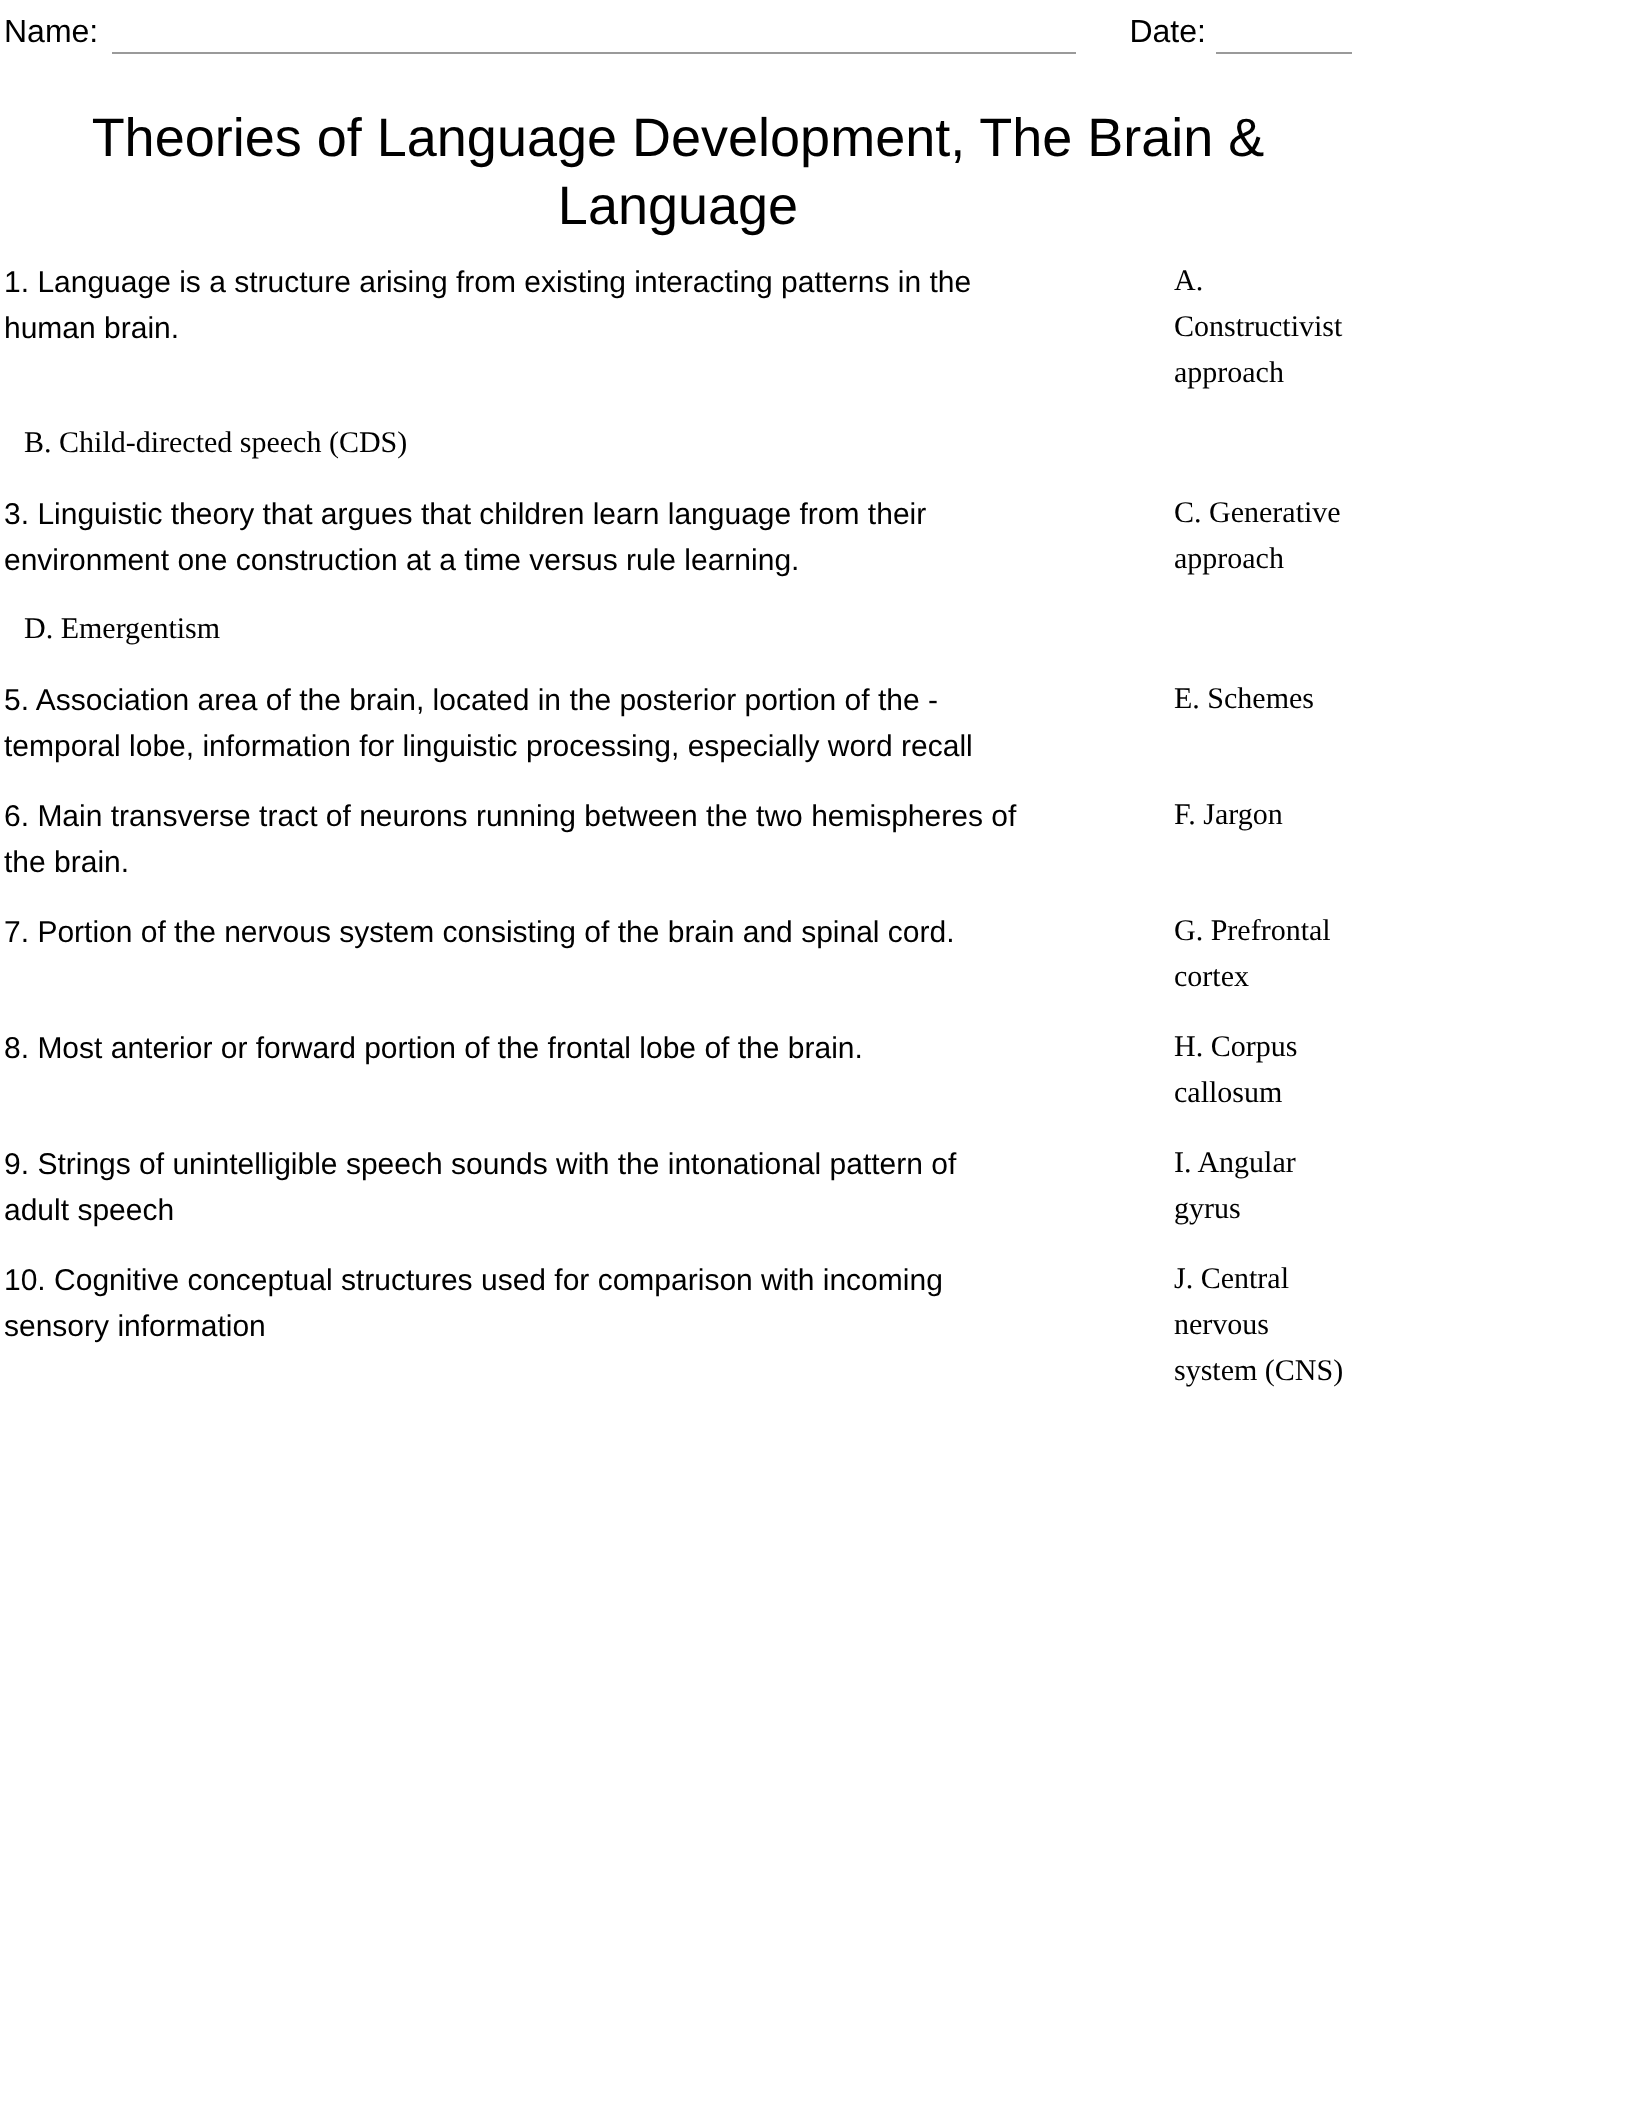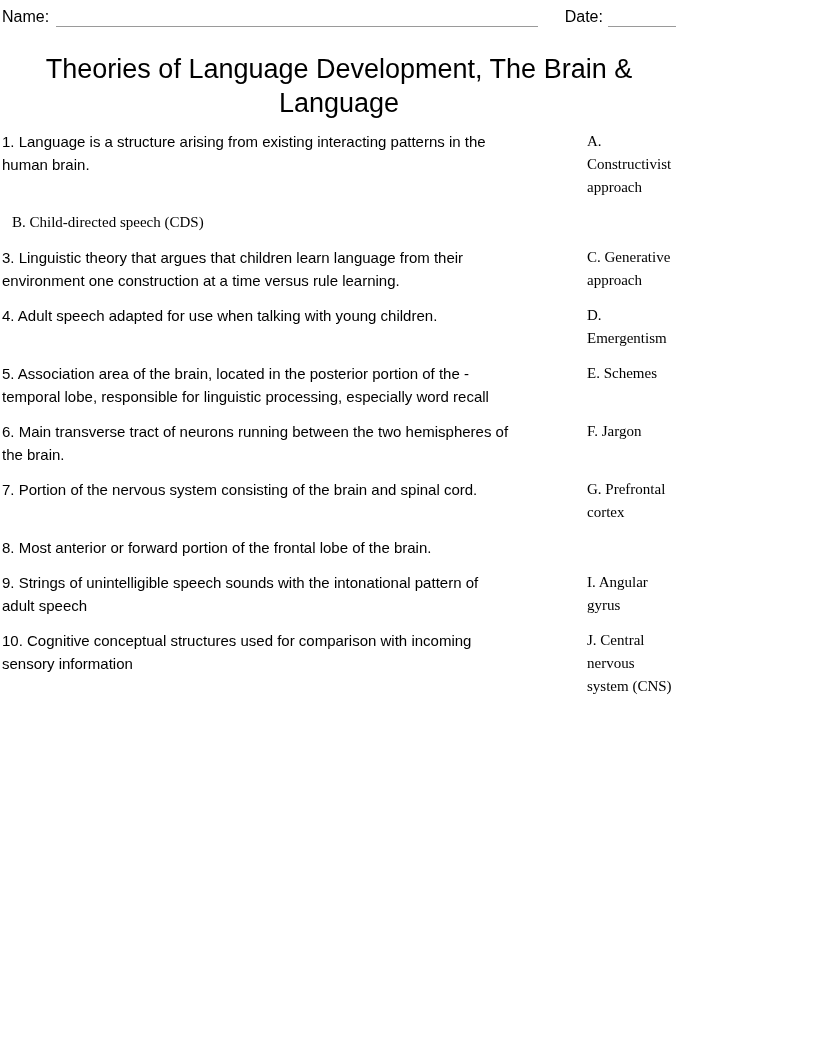--- a/index.html
+++ b/index.html
@@ -124,35 +124,31 @@
         <span class="pre">Linguistic theory that argues that children learn language from their
 environment one construction at a time versus rule learning.</span>
       </div>
       <div class="a-cell">
         <span>C.</span>
         <span>Generative approach</span>
       </div>
     </div>
 
     <div class="match-row">
-      <div class="q-cell">
-        <span>4.</span>
-        <span class="pre">Adult speech adapted for use when talking with young children.</span>
-      </div>
       <div class="a-cell">
         <span>D.</span>
         <span>Emergentism</span>
       </div>
     </div>
 
     <div class="match-row">
       <div class="q-cell">
         <span>5.</span>
         <span class="pre">Association area of the brain, located in the posterior portion of the -
-temporal lobe, responsible for linguistic processing, especially word recall</span>
+temporal lobe, information for linguistic processing, especially word recall</span>
       </div>
       <div class="a-cell">
         <span>E.</span>
         <span>Schemes</span>
       </div>
     </div>
 
     <div class="match-row">
       <div class="q-cell">
         <span>6.</span>
@@ -174,20 +170,24 @@
         <span>G.</span>
         <span>Prefrontal cortex</span>
       </div>
     </div>
 
     <div class="match-row">
       <div class="q-cell">
         <span>8.</span>
         <span class="pre">Most anterior or forward portion of the frontal lobe of the brain.</span>
       </div>
+      <div class="a-cell">
+        <span>H.</span>
+        <span>Corpus callosum</span>
+      </div>
     </div>
 
     <div class="match-row">
       <div class="q-cell">
         <span>9.</span>
         <span class="pre">Strings of unintelligible speech sounds with the intonational pattern of
 adult speech</span>
       </div>
       <div class="a-cell">
         <span>I.</span>

